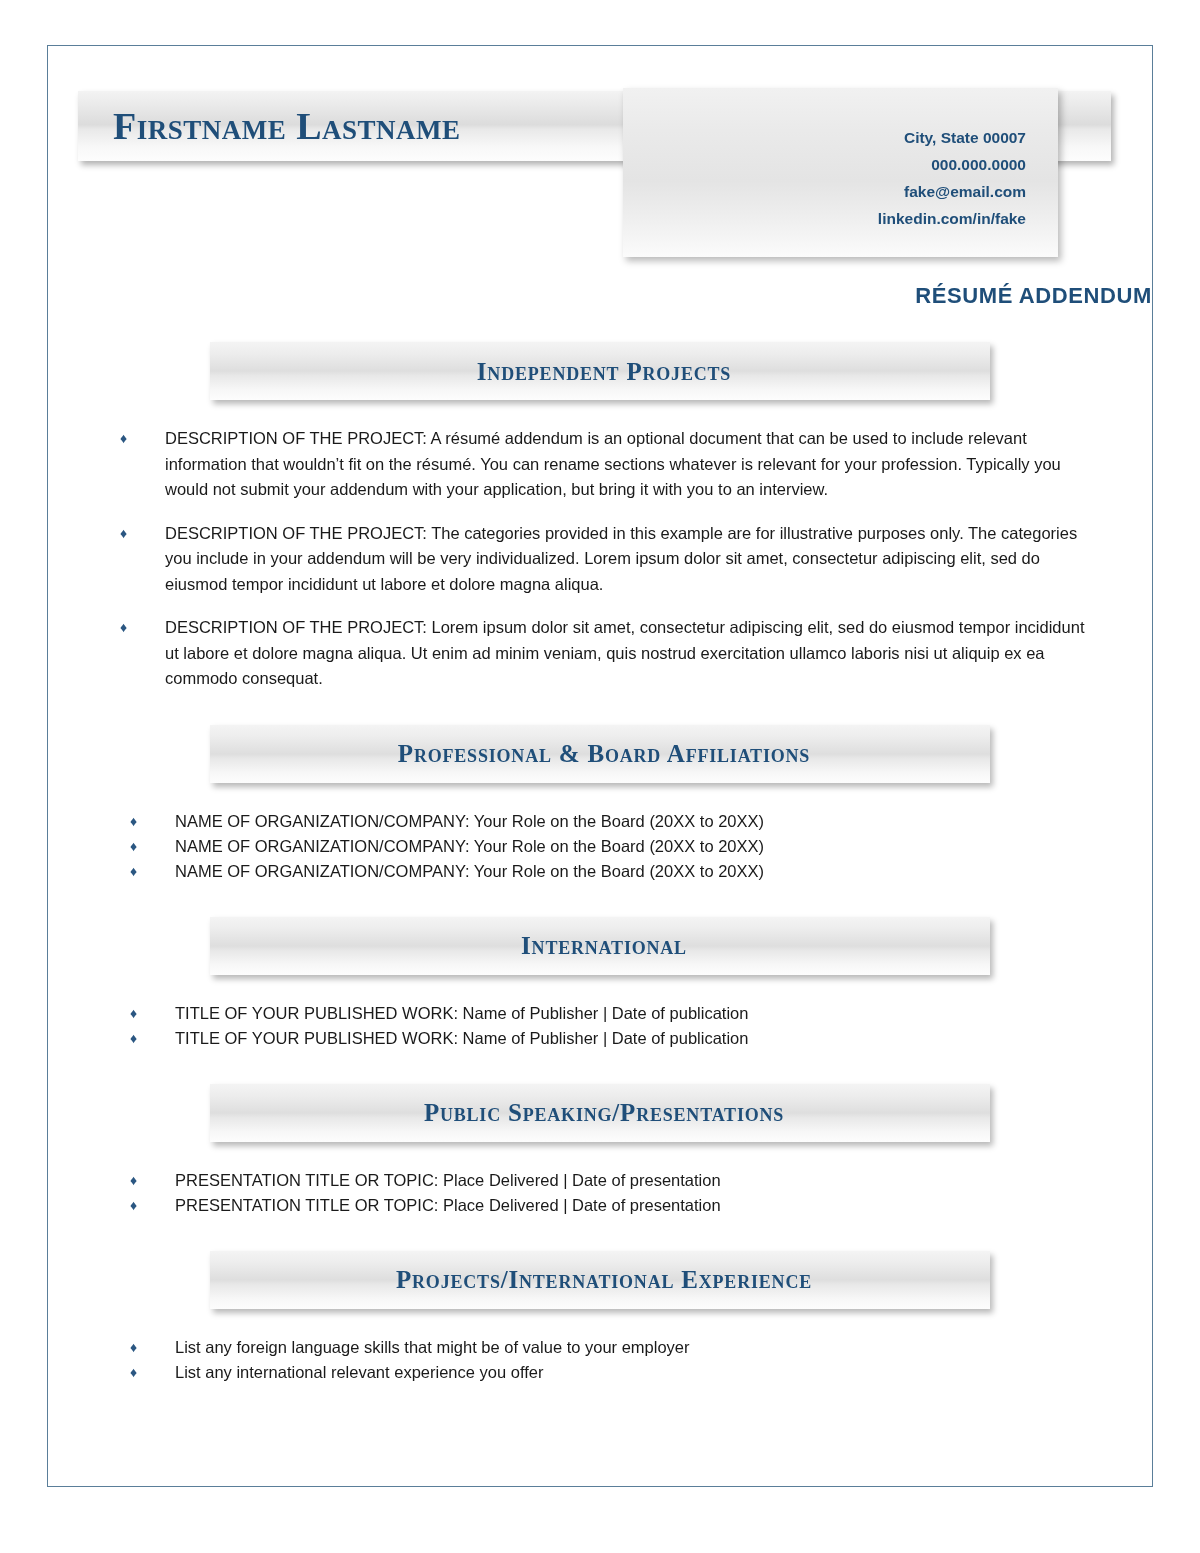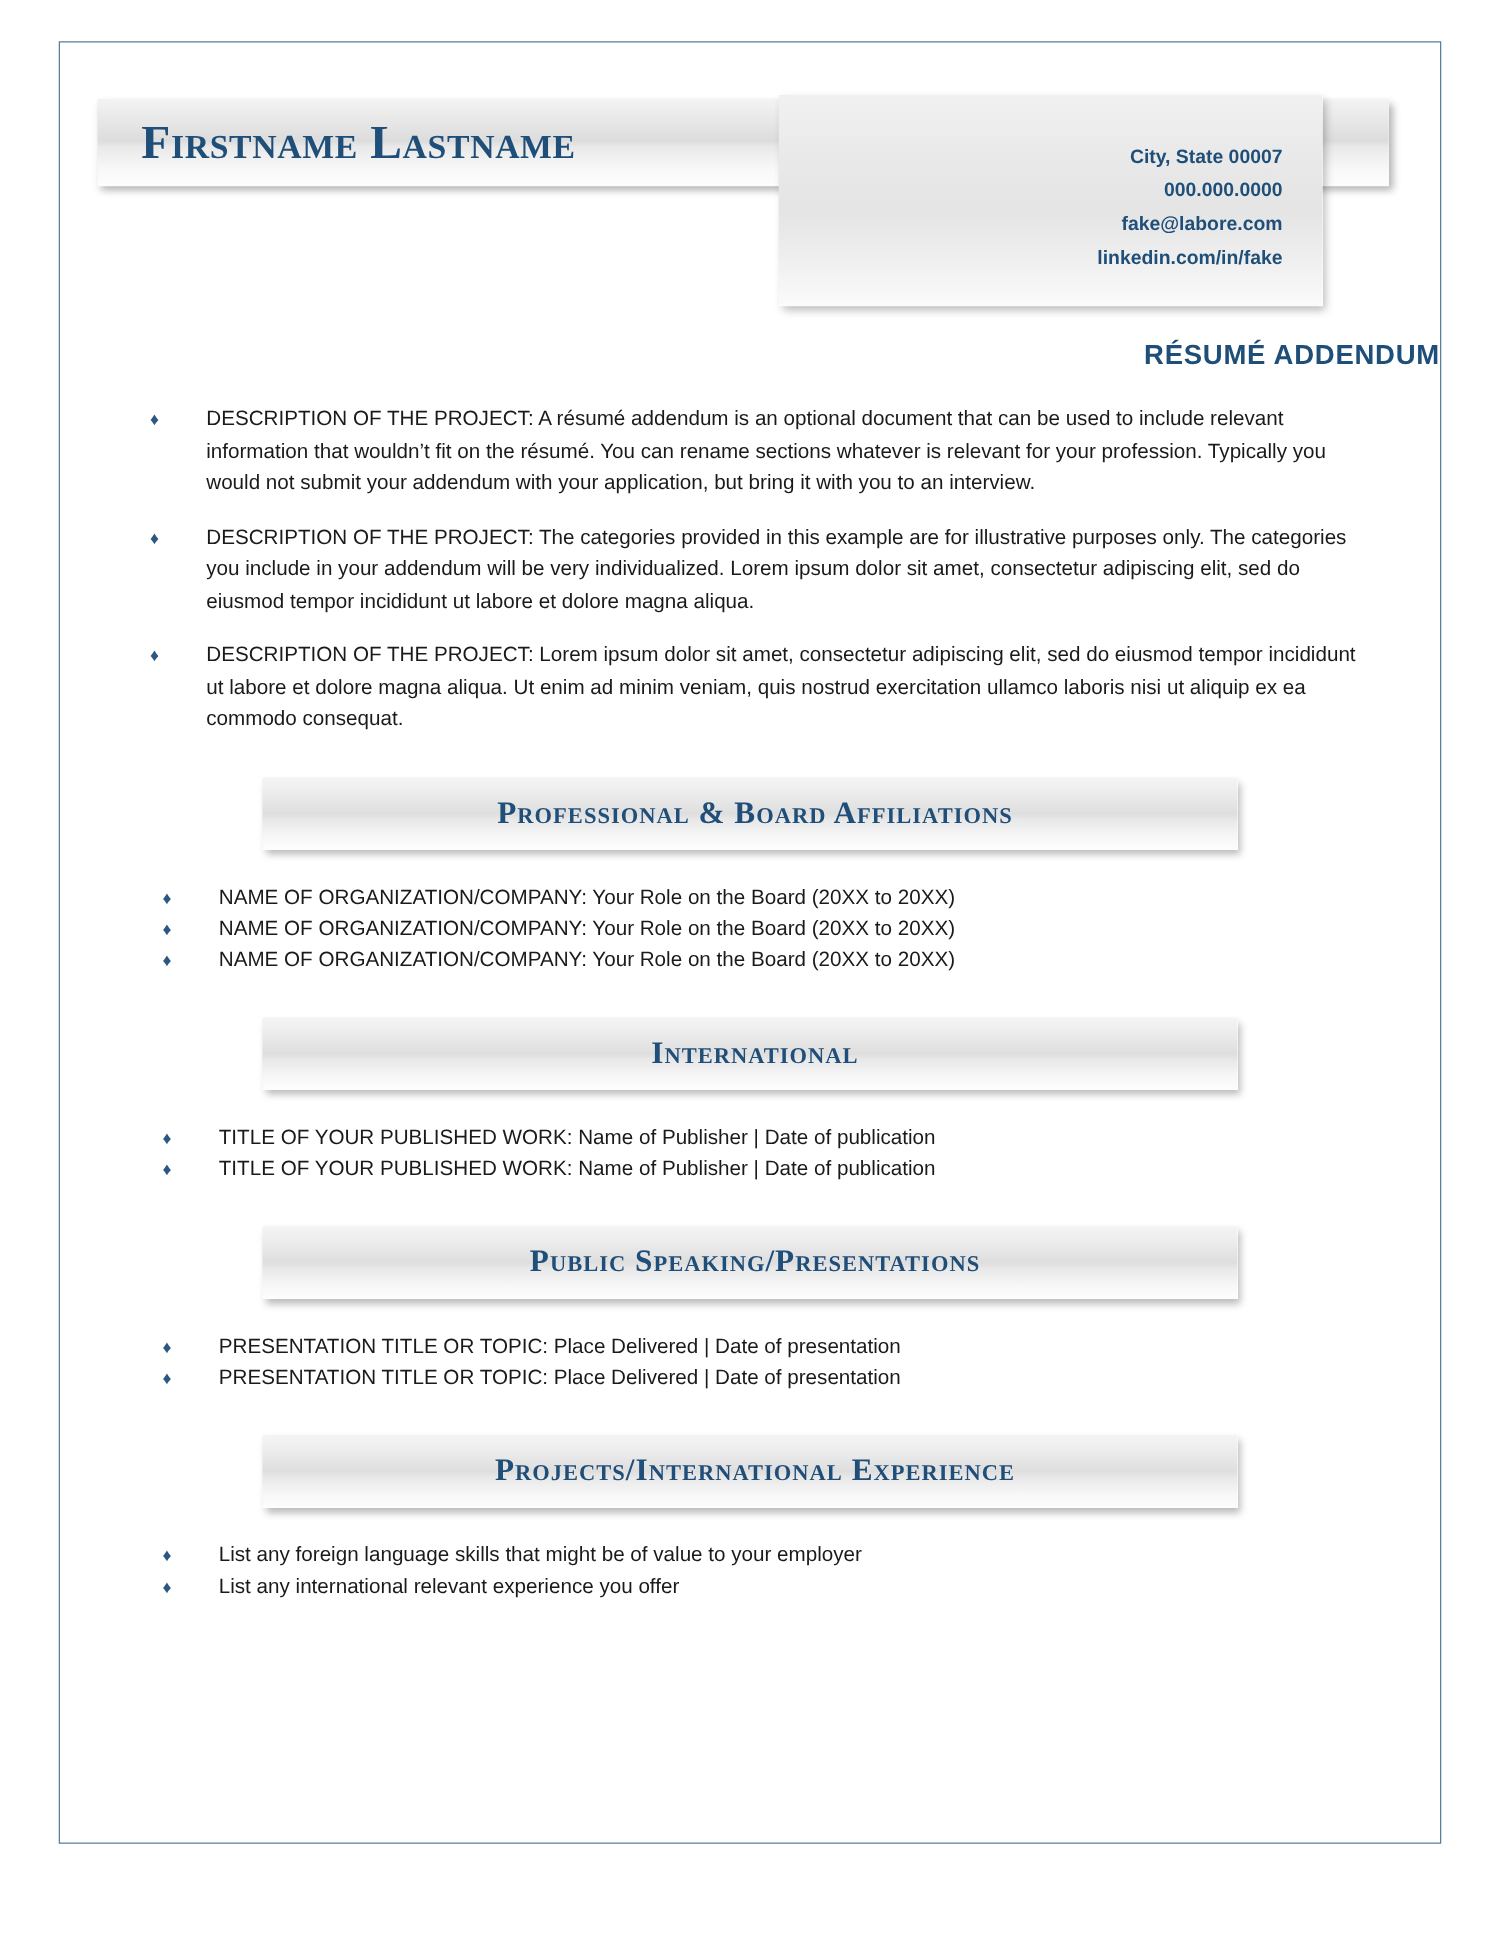--- a/index.html
+++ b/index.html
@@ -11,21 +11,21 @@
     width: 1200px;
     height: 1553px;
     font-family: "Liberation Sans", sans-serif;
     -webkit-font-smoothing: antialiased;
   }
 
   
   .page {
     position: absolute;
     left: 47px;
-    top: 33px;
+    top: 45px;
     width: 1106px;
     height: 1442px;
     border: 1px solid #5a7e99;
     background: #ffffff;
     box-sizing: border-box;
   }
 
   
   .header-zone {
     position: relative;
@@ -182,28 +182,31 @@
 
   <div class="header-zone">
 
     <div class="name-bar">
       <div class="name-text">Firstname Lastname</div>
     </div>
 
     <div class="contact-box">
       <div class="contact-line">City, State 00007</div>
       <div class="contact-line">000.000.0000</div>
-      <div class="contact-line">fake@labore.com</div>
+      <div class="contact-line">fake@email.com</div>
       <div class="contact-line">linkedin.com/in/fake</div>
     </div>
 
   </div>
 
   <div class="doc-title">RÉSUMÉ ADDENDUM</div>
 
+  <div class="section-bar">
+    <span class="section-title">Independent Projects</span>
+  </div>
   <ul class="bullets para">
     <li class="bullet-item">
       <span class="bullet-mark">♦</span>
       <span>DESCRIPTION OF THE PROJECT: A résumé addendum is an optional document that can be used to include relevant information that wouldn’t fit on the résumé. You can rename sections whatever is relevant for your profession. Typically you would not submit your addendum with your application, but bring it with you to an interview.</span>
     </li>
     <li class="bullet-item">
       <span class="bullet-mark">♦</span>
       <span>DESCRIPTION OF THE PROJECT: The categories provided in this example are for illustrative purposes only. The categories you include in your addendum will be very individualized. Lorem ipsum dolor sit amet, consectetur adipiscing elit, sed do eiusmod tempor incididunt ut labore et dolore magna aliqua.</span>
     </li>
     <li class="bullet-item">

